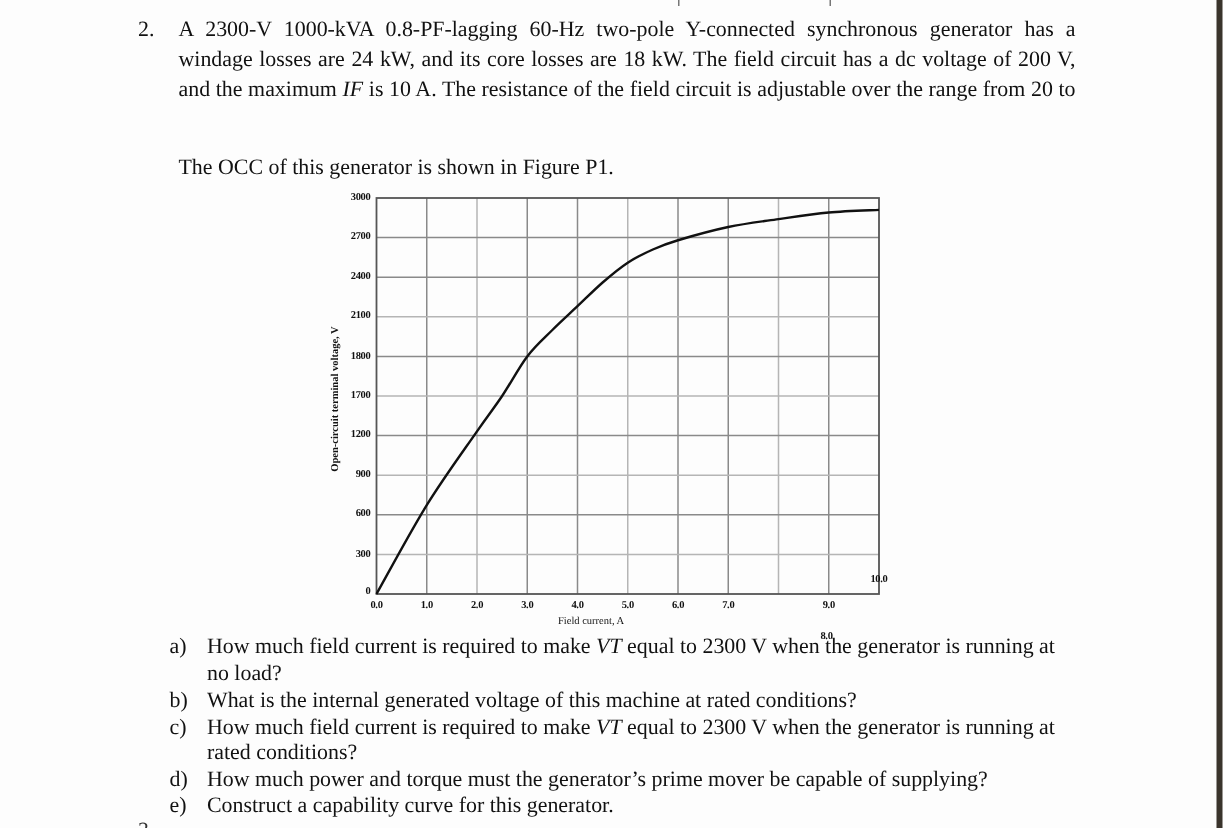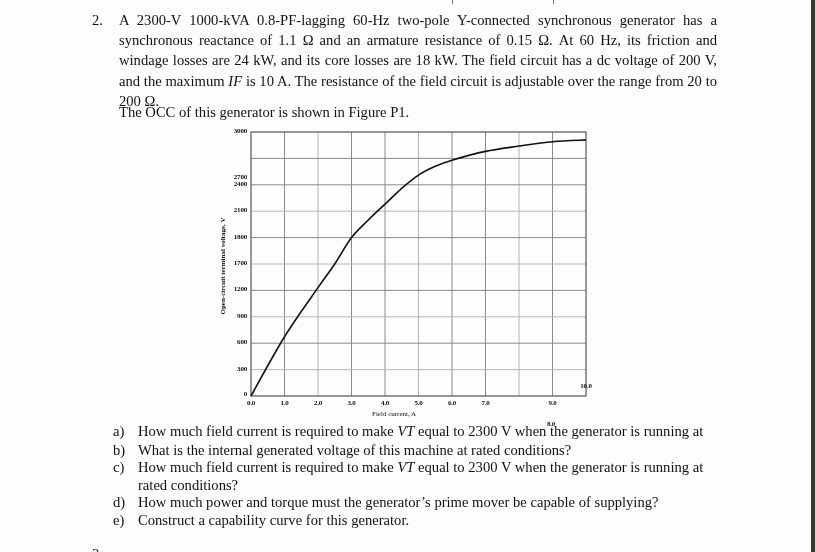--- a/index.html
+++ b/index.html
@@ -40,24 +40,22 @@
 
 <div class="top-cut">
   <div class="tick" style="left:452px"></div>
   <div class="tick" style="left:553px"></div>
 </div>
 
 <div class="problem">
   <span class="num">2.</span>
   <div class="body">
     <span class="line">A 2300-V 1000-kVA 0.8-PF-lagging 60-Hz two-pole Y-connected synchronous generator has a</span>
-    <span class="line">synchronous reactance of 1.1 Ω and an armature resistance of 0.15 Ω. At 60 Hz, its friction and</span>
     <span class="line">windage losses are 24 kW, and its core losses are 18 kW. The field circuit has a dc voltage of 200 V,</span>
     <span class="line" id="line-if">and the maximum <i>IF</i> is 10 A. The resistance of the field circuit is adjustable over the range from 20 to</span>
-    <span class="line last">200 Ω.</span>
   </div>
 </div>
 
 <div class="intro">The OCC of this generator is shown in Figure P1.</div>
 
 <svg class="chart-svg" id="chart" width="815" height="552">
     <line x1="284.5" y1="132" x2="284.5" y2="396" stroke="#8a8a8a" stroke-width="1"></line>
     <line x1="318" y1="132" x2="318" y2="396" stroke="#b5b5b5" stroke-width="1"></line>
     <line x1="351.5" y1="132" x2="351.5" y2="396" stroke="#8a8a8a" stroke-width="1"></line>
     <line x1="385" y1="132" x2="385" y2="396" stroke="#8a8a8a" stroke-width="1"></line>
@@ -82,21 +80,21 @@
 <div id="yticks">
     <div class="ytick" style="left: 217px; top: 390px;">0</div>
     <div class="ytick" style="left: 217px; top: 364.6px;">300</div>
     <div class="ytick" style="left: 217px; top: 338.2px;">600</div>
     <div class="ytick" style="left: 217px; top: 311.8px;">900</div>
     <div class="ytick" style="left: 217px; top: 285.4px;">1200</div>
     <div class="ytick" style="left: 217px; top: 259px;">1700</div>
     <div class="ytick" style="left: 217px; top: 232.6px;">1800</div>
     <div class="ytick" style="left: 217px; top: 206.2px;">2100</div>
     <div class="ytick" style="left: 217px; top: 179.8px;">2400</div>
-    <div class="ytick" style="left: 217px; top: 153.4px; margin-top: 20px;">2700</div>
+    <div class="ytick" style="left: 217px; top: 153.4px;">2700</div>
     <div class="ytick" style="left: 217px; top: 127px;">3000</div>
   </div>
 <div id="xticks">
     <div class="xtick" style="left: 239px; top: 399px;">0.0</div>
     <div class="xtick" style="left: 272.5px; top: 399px;">1.0</div>
     <div class="xtick" style="left: 306px; top: 399px;">2.0</div>
     <div class="xtick" style="left: 339.5px; top: 399px;">3.0</div>
     <div class="xtick" style="left: 373px; top: 399px; text-align: center;">4.0</div>
     <div class="xtick" style="left: 406.5px; top: 399px;">5.0</div>
     <div class="xtick" style="left: 440px; top: 399px; text-align: center;">6.0</div>
@@ -105,20 +103,21 @@
     <div class="xtick" style="left: 540.5px; top: 399px;">9.0</div>
     <div class="xtick" style="left: 574px; top: 382px;">10.0</div>
   </div>
 <div class="xlabel">Field current, A</div>
 <div class="ylabel">Open-circuit terminal voltage, V</div>
 
 <div class="questions" id="questions">
     <div class="q a">
       <span class="lbl">a)</span>
       <span class="txt">How much field current is required to make <i>VT</i> equal to 2300 V when the generator is running at</span>
+      <span class="txt">no load?</span>
     </div>
     <div class="q b">
       <span class="lbl">b)</span>
       <span class="txt">What is the internal generated voltage of this machine at rated conditions?</span>
     </div>
     <div class="q c">
       <span class="lbl">c)</span>
       <span class="txt">How much field current is required to make <i>VT</i> equal to 2300 V when the generator is running at</span>
       <span class="txt">rated conditions?</span>
     </div>

